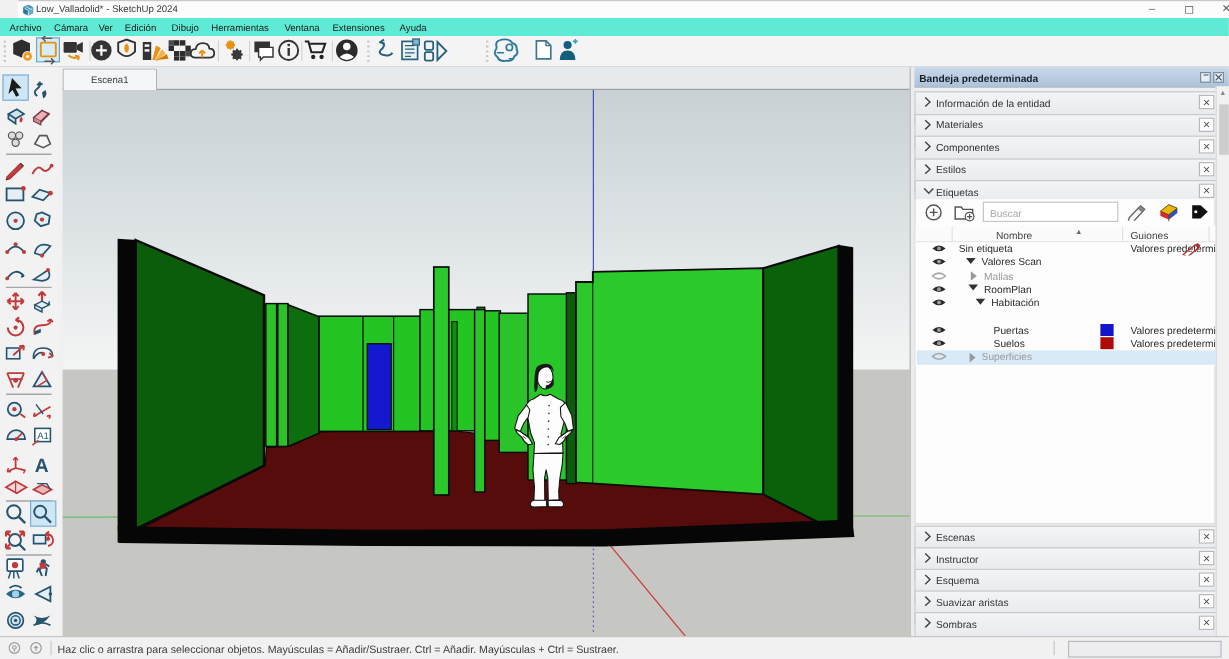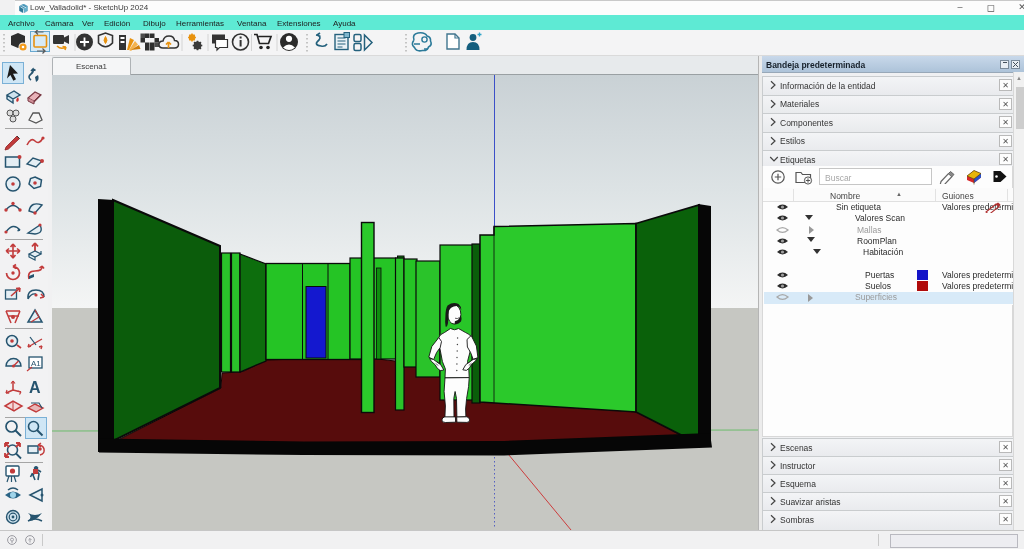--- a/index.html
+++ b/index.html
@@ -422,21 +422,21 @@
 <span class="abs" style="left:35px;top:2.5px;font-size:8.5px;color:#444;margin-left:32px;">Nombre</span>
 <span class="abs" style="left:133px;top:3px;font-size:6px;color:#666;">▲</span>
 <span class="abs" style="left:179px;top:2.5px;font-size:8.5px;color:#444;">Guiones</span>
 <div class="abs" style="left:30px;top:1px;width:1px;height:12px;background:#e2e2e2"></div>
 <div class="abs" style="left:172px;top:1px;width:1px;height:12px;background:#e2e2e2"></div>
 <div class="abs" style="left:244px;top:1px;width:1px;height:12px;background:#e2e2e2"></div>
 </div>
 </div>
 <style>
 .trow{position:absolute;left:1px;width:249px;height:11.3px;font-size:8.5px;color:#2a2a2a;}
-.trow .t{position:absolute;top:0px;margin-left:37px;}
+.trow .t{position:absolute;top:0px;}
 .tri{position:absolute;top:1.5px;width:0;height:0;}
 .trid{border-left:4px solid transparent;border-right:4px solid transparent;border-top:5.5px solid #333;}
 .trir{border-top:4px solid transparent;border-bottom:4px solid transparent;border-left:5.5px solid #333;}
 .trirg{border-top:4px solid transparent;border-bottom:4px solid transparent;border-left:5.5px solid #999;}
 .gray{color:#9a9a9a;}
 .vals{position:absolute;left:178px;top:0px;white-space:nowrap;overflow:hidden;width:72px;}
 </style>
 <svg style="position:absolute;width:0;height:0">
       <defs>
 <g id="eye">
@@ -559,15 +559,16 @@
 <svg class="abs" style="left:7px;top:4px" width="10" height="10">
       <circle cx="5" cy="5" r="4.4" fill="none" stroke="#9a9aa0" stroke-width="1"></circle>
       <circle cx="5" cy="4.6" r="1.5" fill="none" stroke="#9a9aa0" stroke-width=".9"></circle>
       <path d="M5 6.1 v2" stroke="#9a9aa0" stroke-width=".9"></path>
     </svg>
 <svg class="abs" style="left:25px;top:4px" width="10" height="10">
       <circle cx="5" cy="5" r="4.4" fill="none" stroke="#9a9aa0" stroke-width="1"></circle>
       <path d="M5 7.5 V3.5 m-1.6 1.6 l1.6 -1.6 l1.6 1.6" stroke="#9a9aa0" stroke-width=".9" fill="none"></path>
     </svg>
 <div class="sep" style="left:42px"></div>
+<span id="statustext">Haz clic o arrastra para seleccionar objetos. Mayúsculas = Añadir/Sustraer. Ctrl = Añadir. Mayúsculas + Ctrl = Sustraer.</span>
 <div class="sep" style="left:878px"></div>
 <div id="measure"></div>
 </div>
 
 </body></html>

